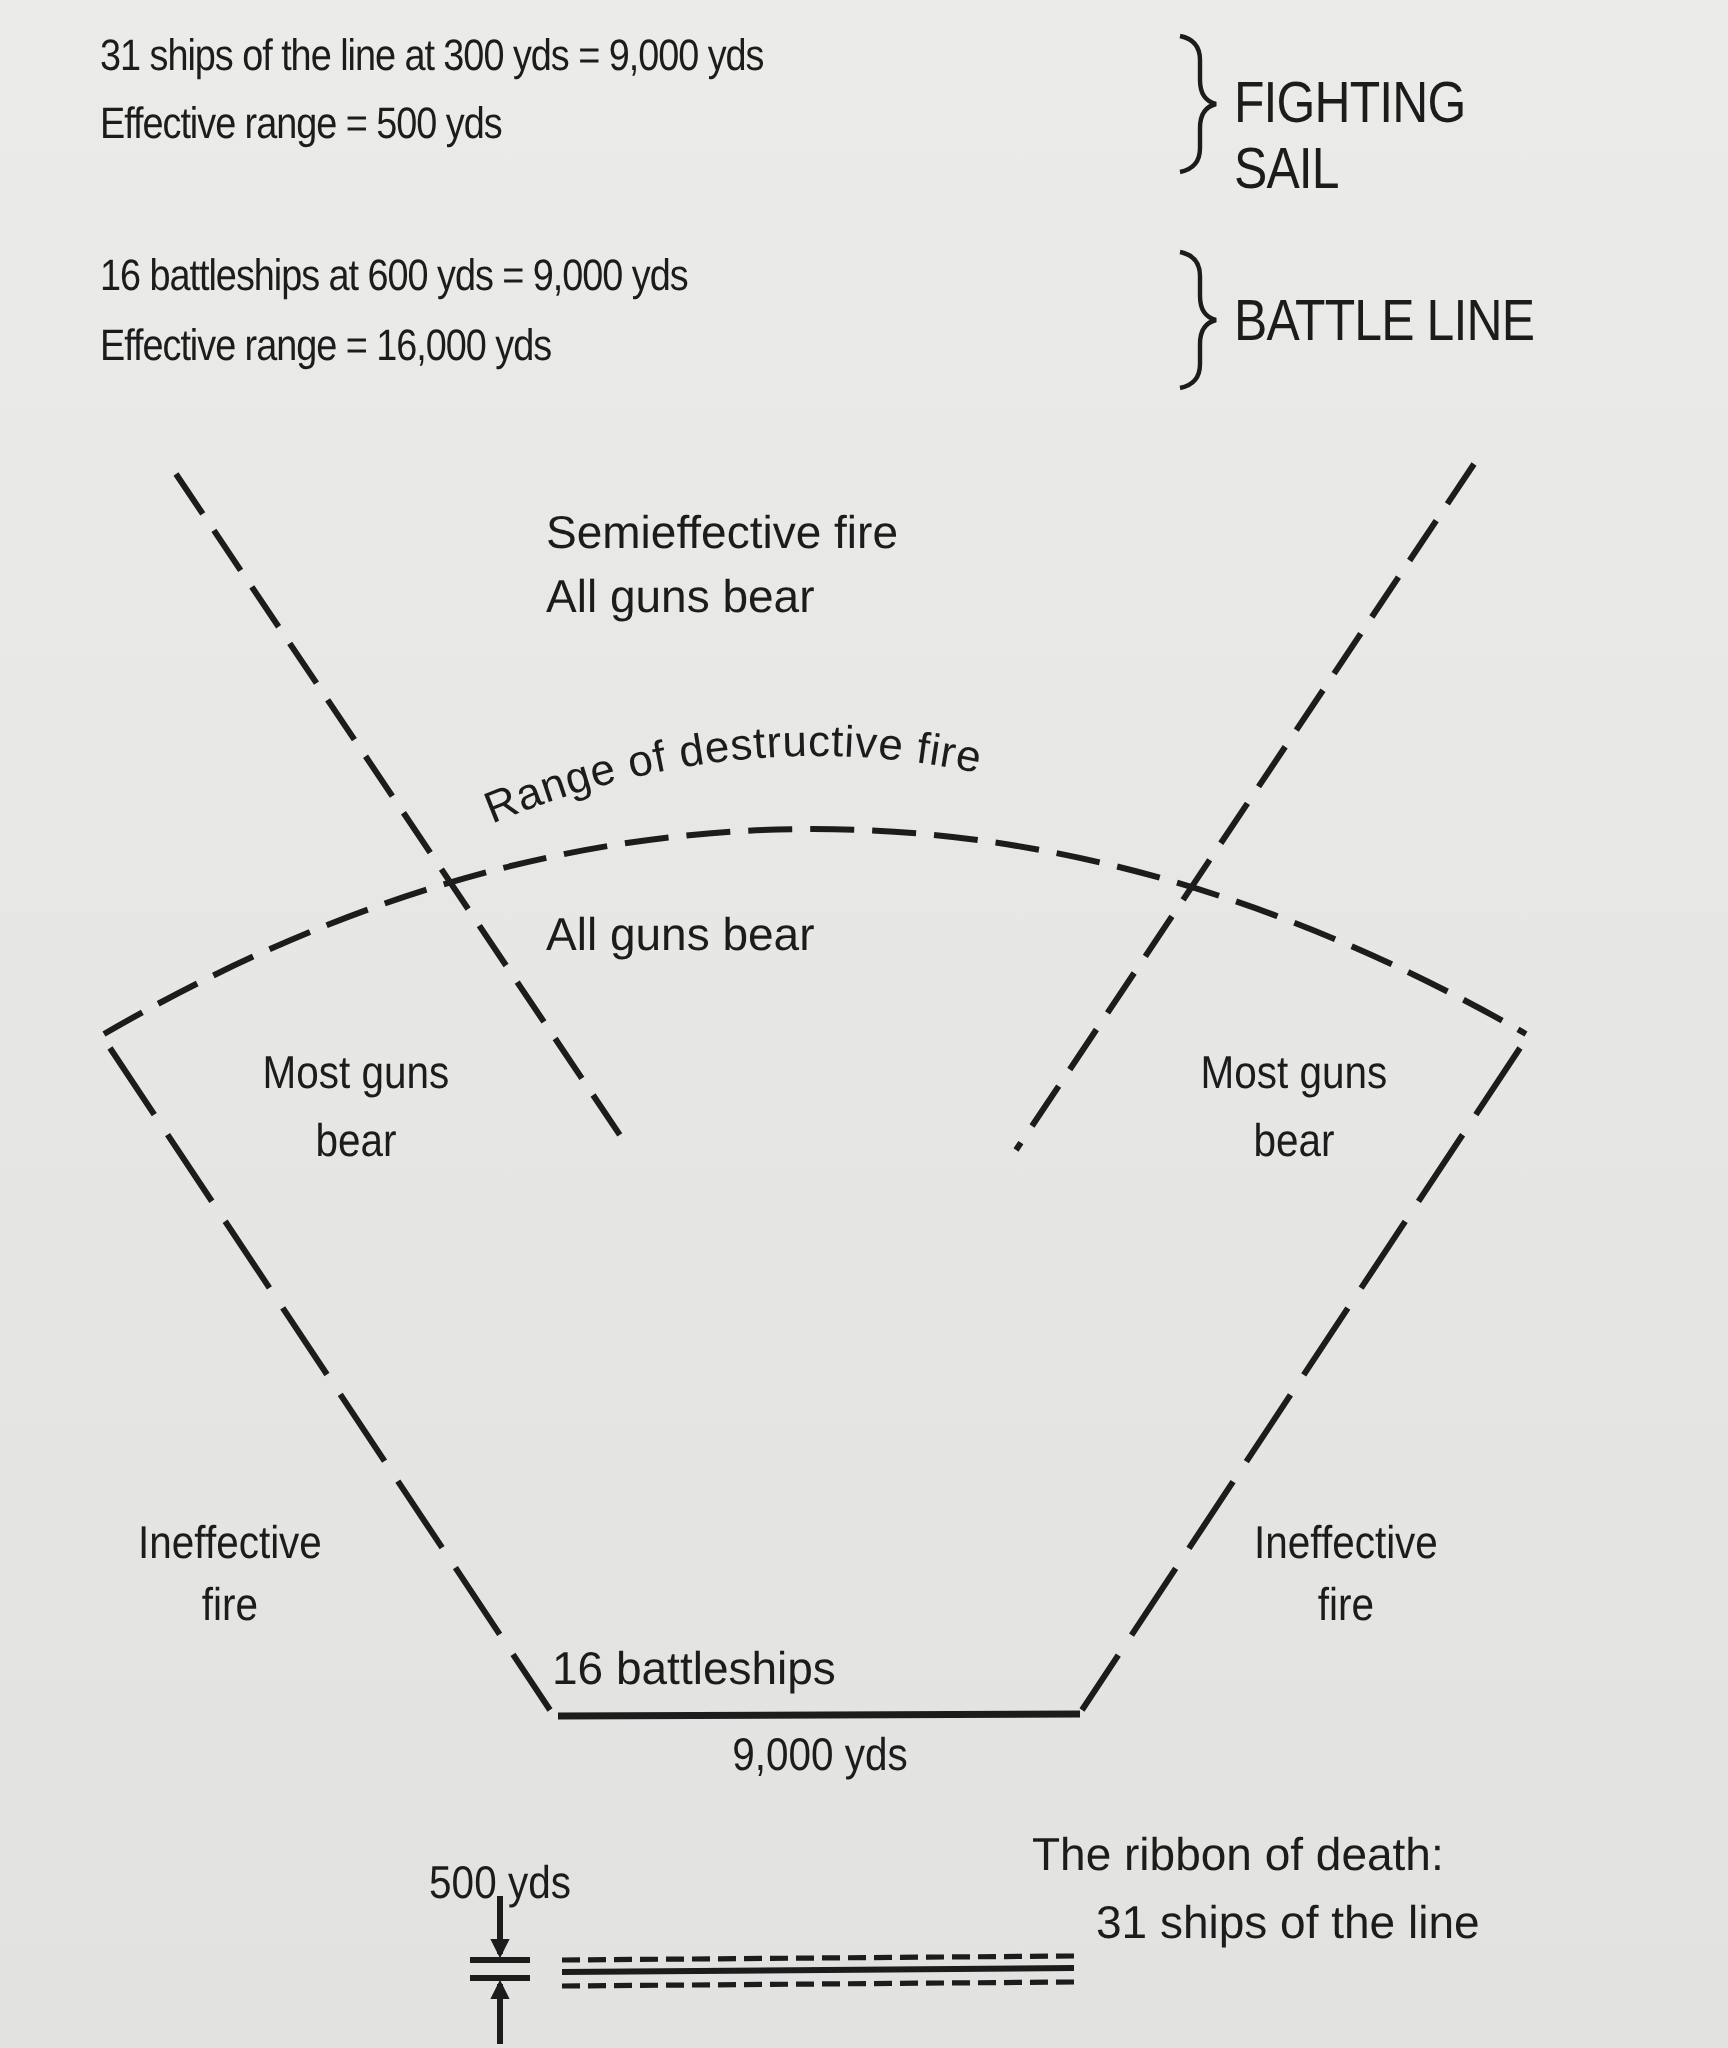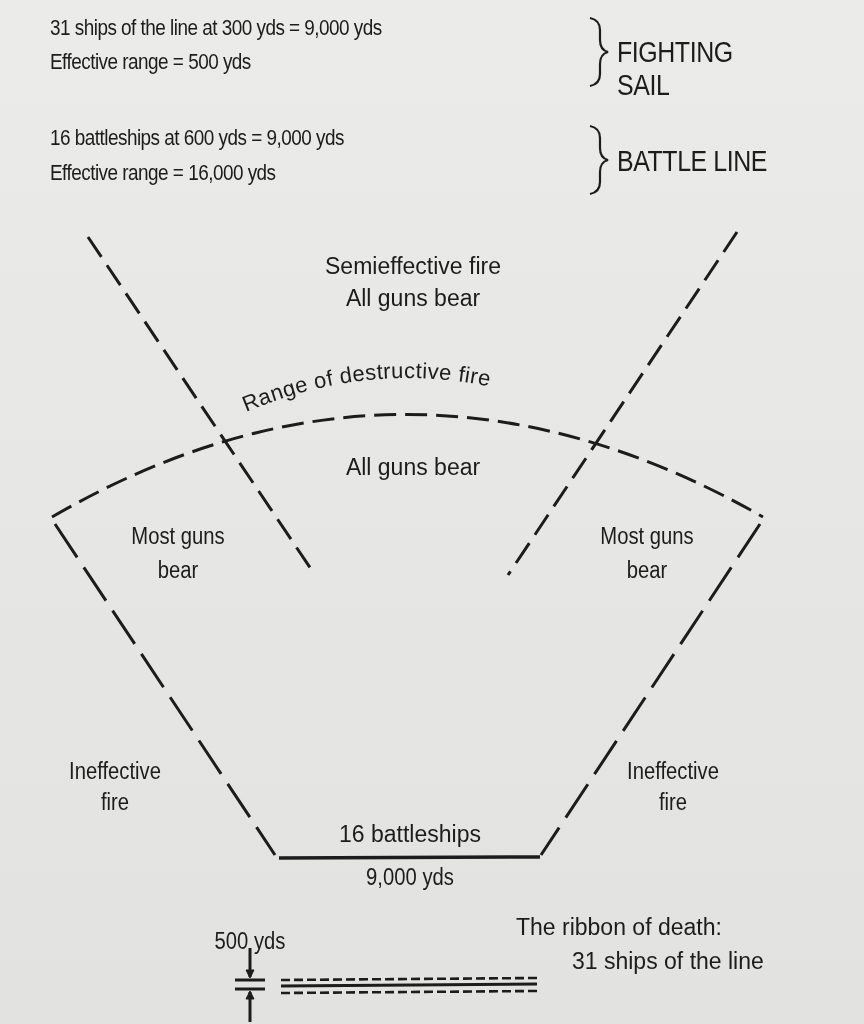--- a/index.html
+++ b/index.html
@@ -16,21 +16,21 @@
     font-size: 22px; line-height: 28px; letter-spacing: -0.6px;
     transform: scaleX(0.86); transform-origin: left top;
     white-space: nowrap;
   }
   .brace-label {
     font-size: 29px; line-height: 30px; letter-spacing: -0.5px;
     transform: scaleX(0.86); transform-origin: left top;
     white-space: nowrap;
   }
   .lbl {
-    font-size: 23px; line-height: 32px; text-align: center;
+    font-size: 23px; line-height: 32px; text-align: left;
     white-space: nowrap;
   }
   .lbl-narrow {
     font-size: 23px; line-height: 33px; text-align: center;
     white-space: nowrap;
     transform: scaleX(0.88);
   }
   svg.diagram { position: absolute; left: 0; top: 0; }
 </style>
 </head>
@@ -97,18 +97,18 @@
 
 <div class="abs lbl-narrow" style="left:557px; width:180px; top:520px;">Most guns</div>
 <div class="abs lbl-narrow" style="left:557px; width:180px; top:554px;">bear</div>
 
 <div class="abs lbl-narrow" style="left:40px; width:150px; top:755px;">Ineffective</div>
 <div class="abs lbl-narrow" style="left:40px; width:150px; top:786px;">fire</div>
 
 <div class="abs lbl-narrow" style="left:598px; width:150px; top:755px;">Ineffective</div>
 <div class="abs lbl-narrow" style="left:598px; width:150px; top:786px;">fire</div>
 
-<div class="abs lbl" style="left:290px; width:240px; top:818px;">16 battleships</div>
+<div class="abs lbl" style="left:276px; width:240px; top:818px;">16 battleships</div>
 <div class="abs lbl-narrow" style="left:290px; width:240px; top:861px;">9,000 yds</div>
 
 <div class="abs lbl-narrow" style="left:190px; width:120px; top:925px;">500 yds</div>
 <div class="abs lbl" style="left:516px; top:911px; text-align:left;">The ribbon of death:</div>
-<div class="abs lbl" style="left:548px; top:945px; text-align:left;margin-left:24px;">31 ships of the line</div>
+<div class="abs lbl" style="left:548px; top:945px; text-align:left;">31 ships of the line</div>
 
 </body></html>

